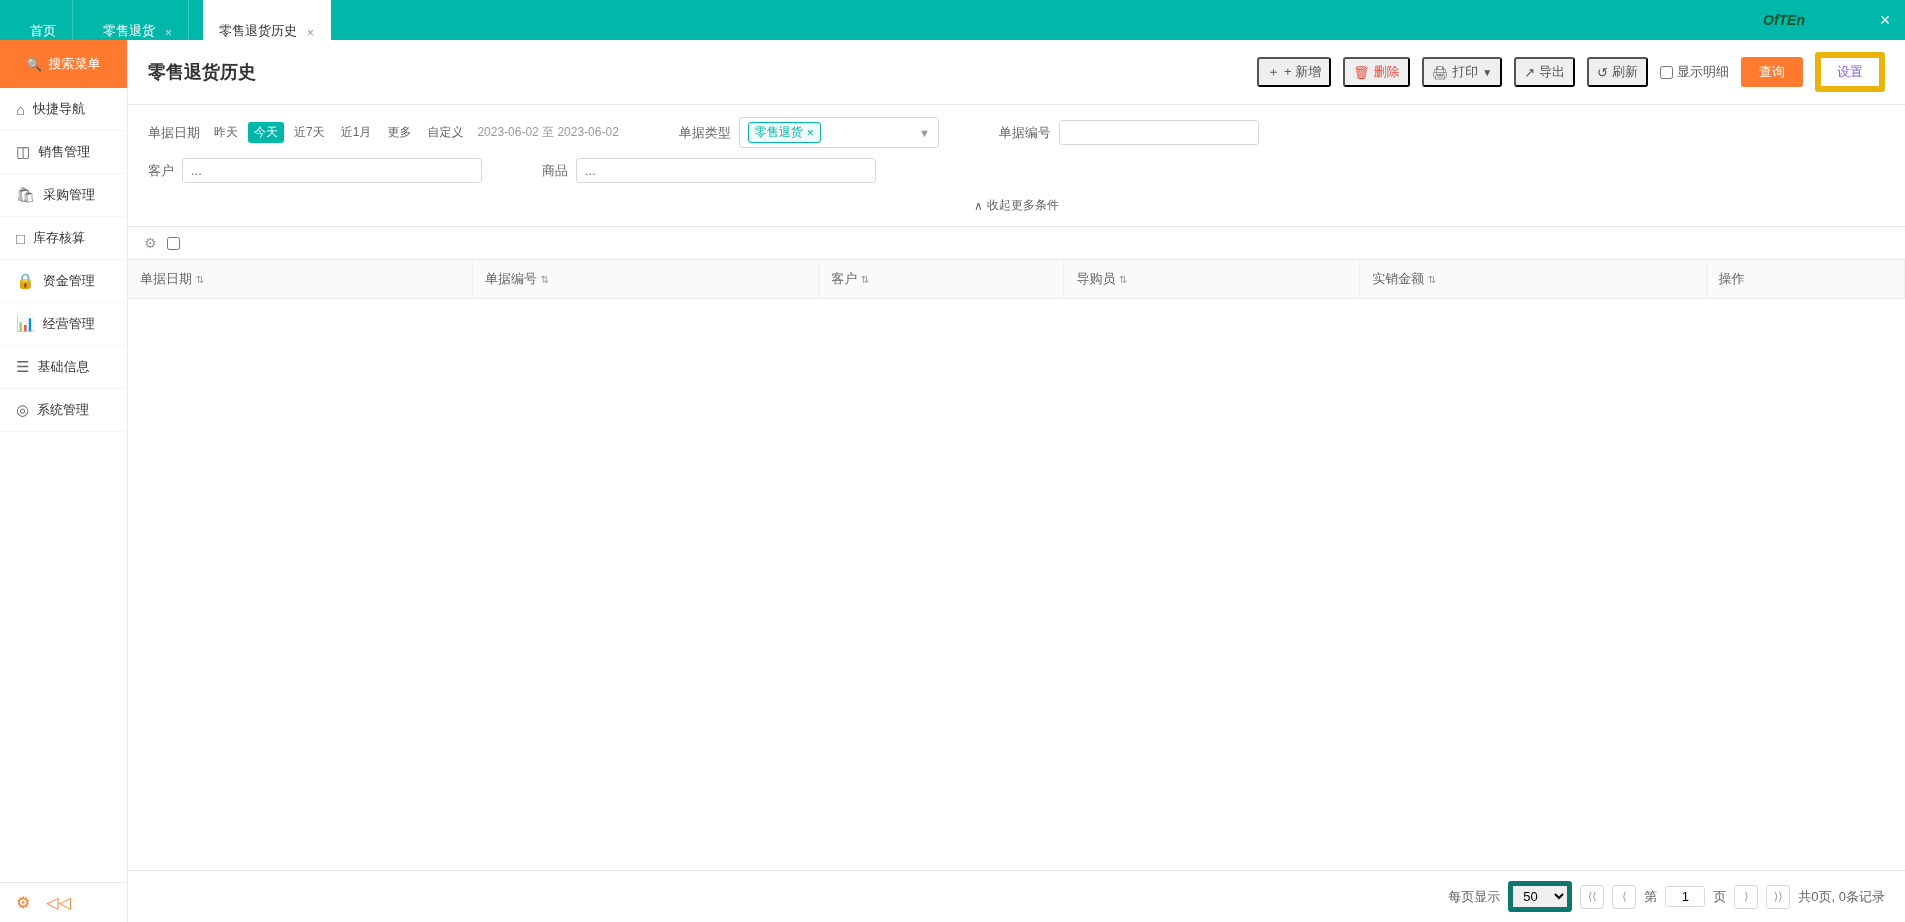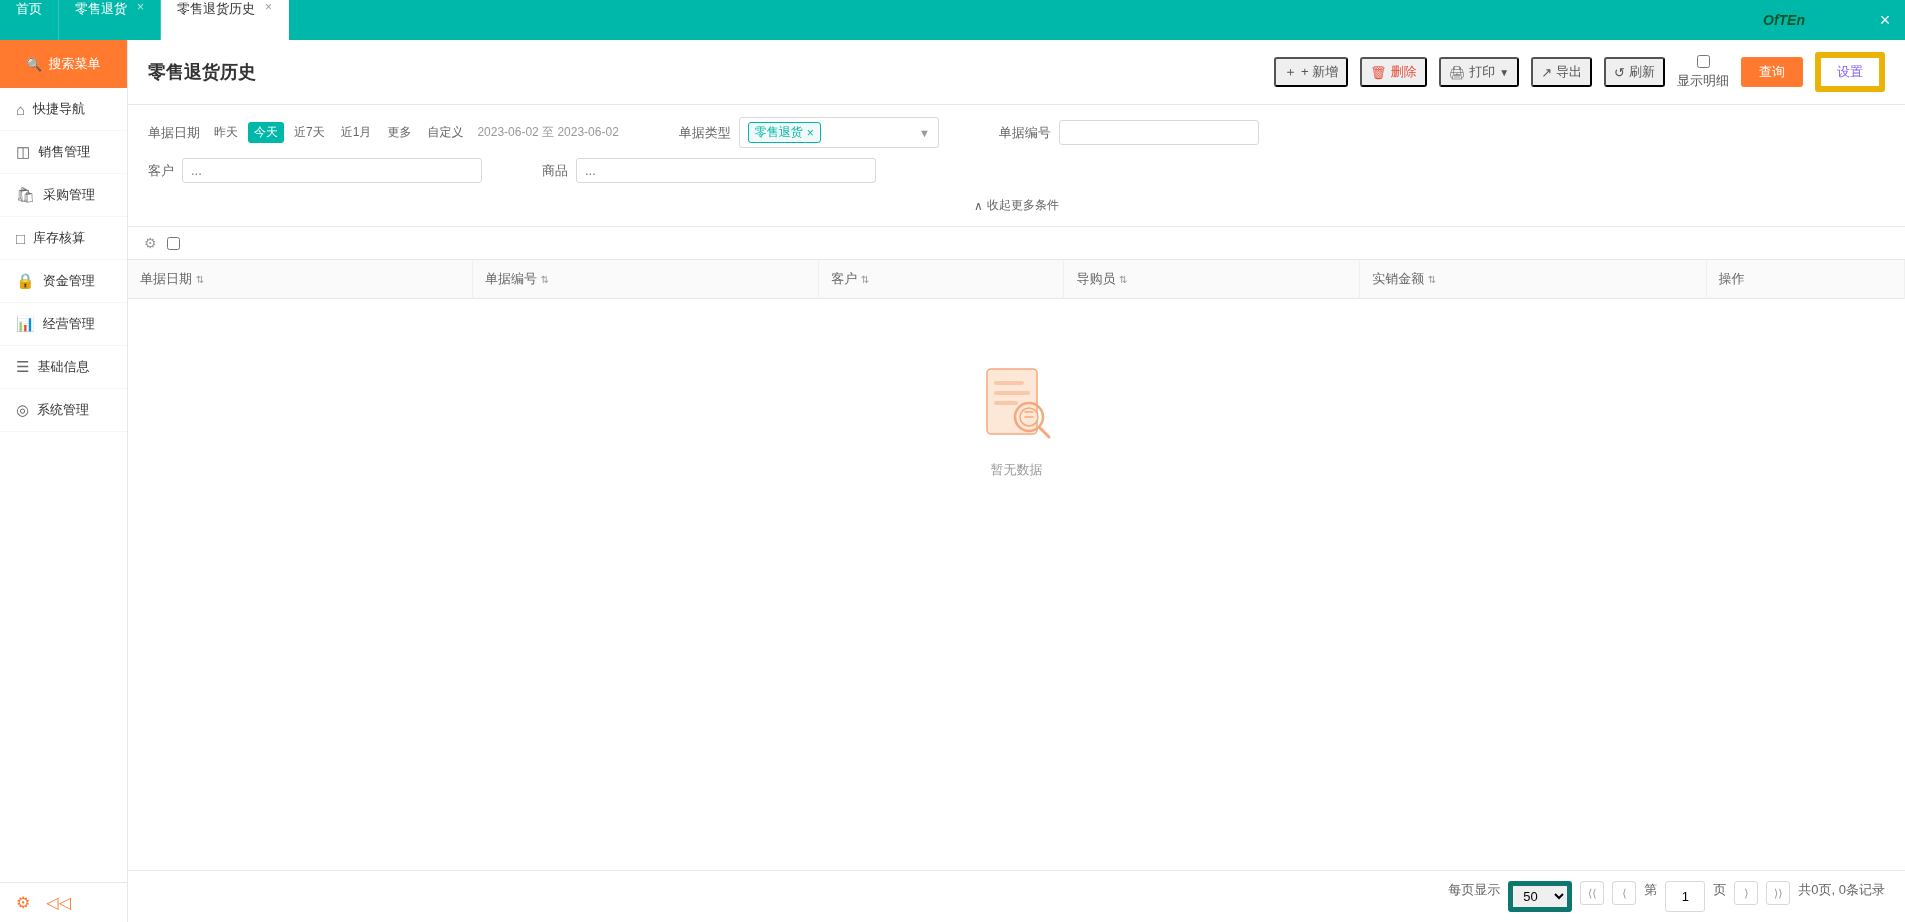--- a/index.html
+++ b/index.html
@@ -15,28 +15,29 @@
       flex-shrink: 0;
     }
     .top-bar-tabs {
       display: flex;
       align-items: stretch;
       height: 100%;
       flex: 1;
     }
     .tab-item {
       display: flex;
-      align-items: flex-start;
+      align-items: flex-end;
       padding: 0 16px;
       font-size: 13px;
       color: #fff;
       cursor: pointer;
       gap: 6px;
       height: 100%;
       border-right: 1px solid rgba(255,255,255,0.2);
+      margin-left: 14px;
     }
     .tab-item.active {
       background: #fff;
       color: #333;
     }
     .tab-close {
       font-size: 12px;
       color: #999;
       margin-left: 4px;
       cursor: pointer;
@@ -164,21 +165,20 @@
       font-size: 13px;
       cursor: pointer;
     }
     .checkbox-label {
       display: flex;
       align-items: center;
       gap: 4px;
       font-size: 13px;
       color: #555;
       cursor: pointer;
-      flex-direction: column;
     }
 
     
     .filter-panel {
       background: #fff;
       padding: 12px 20px;
       border-bottom: 1px solid #e8e8e8;
       flex-shrink: 0;
     }
     .filter-row {
@@ -326,20 +326,21 @@
       margin-bottom: 12px;
     }
     .empty-text {
       font-size: 13px;
       color: #999;
     }
 
     
     .pagination-bar {
       display: flex;
+      align-items: center;
       justify-content: flex-end;
       padding: 10px 20px;
       gap: 8px;
       font-size: 13px;
       color: #666;
       border-top: 1px solid #e8e8e8;
       background: #fff;
       flex-shrink: 0;
     }
     .page-size-select {
@@ -559,35 +560,20 @@
               </th>
               <th>
                 <span>操作</span>
               </th>
             </tr>
           </thead>
           <tbody id="table-body">
           </tbody>
         </table>
 
-        <div class="empty-state">
-          <svg class="empty-icon" viewBox="0 0 100 90" xmlns="http://www.w3.org/2000/svg">
-
-            <rect x="20" y="10" width="50" height="65" rx="4" fill="#fde8d8" stroke="#f5a87c" stroke-width="1.5"></rect>
-            <rect x="27" y="22" width="30" height="4" rx="2" fill="#f5a87c" opacity="0.5"></rect>
-            <rect x="27" y="32" width="36" height="4" rx="2" fill="#f5a87c" opacity="0.5"></rect>
-            <rect x="27" y="42" width="24" height="4" rx="2" fill="#f5a87c" opacity="0.5"></rect>
-            <circle cx="62" cy="58" r="14" fill="none" stroke="#f5a87c" stroke-width="2.5"></circle>
-            <circle cx="62" cy="58" r="9" fill="#fde8d8" stroke="#f5a87c" stroke-width="1.5"></circle>
-            <line x1="72" y1="68" x2="82" y2="78" stroke="#f5a87c" stroke-width="3" stroke-linecap="round"></line>
-            <line x1="58" y1="53" x2="66" y2="53" stroke="#f5a87c" stroke-width="1.5" stroke-linecap="round"></line>
-            <line x1="58" y1="58" x2="66" y2="58" stroke="#f5a87c" stroke-width="1.5" stroke-linecap="round"></line>
-          </svg>
-          <span class="empty-text">暂无数据</span>
-        </div>
       </div>
     </div>
 
     <div class="pagination-bar">
       <span>每页显示</span>
       <select class="page-size-select">
         <option value="10">10</option>
         <option value="20">20</option>
         <option value="50" selected="">50</option>
         <option value="100">100</option>

